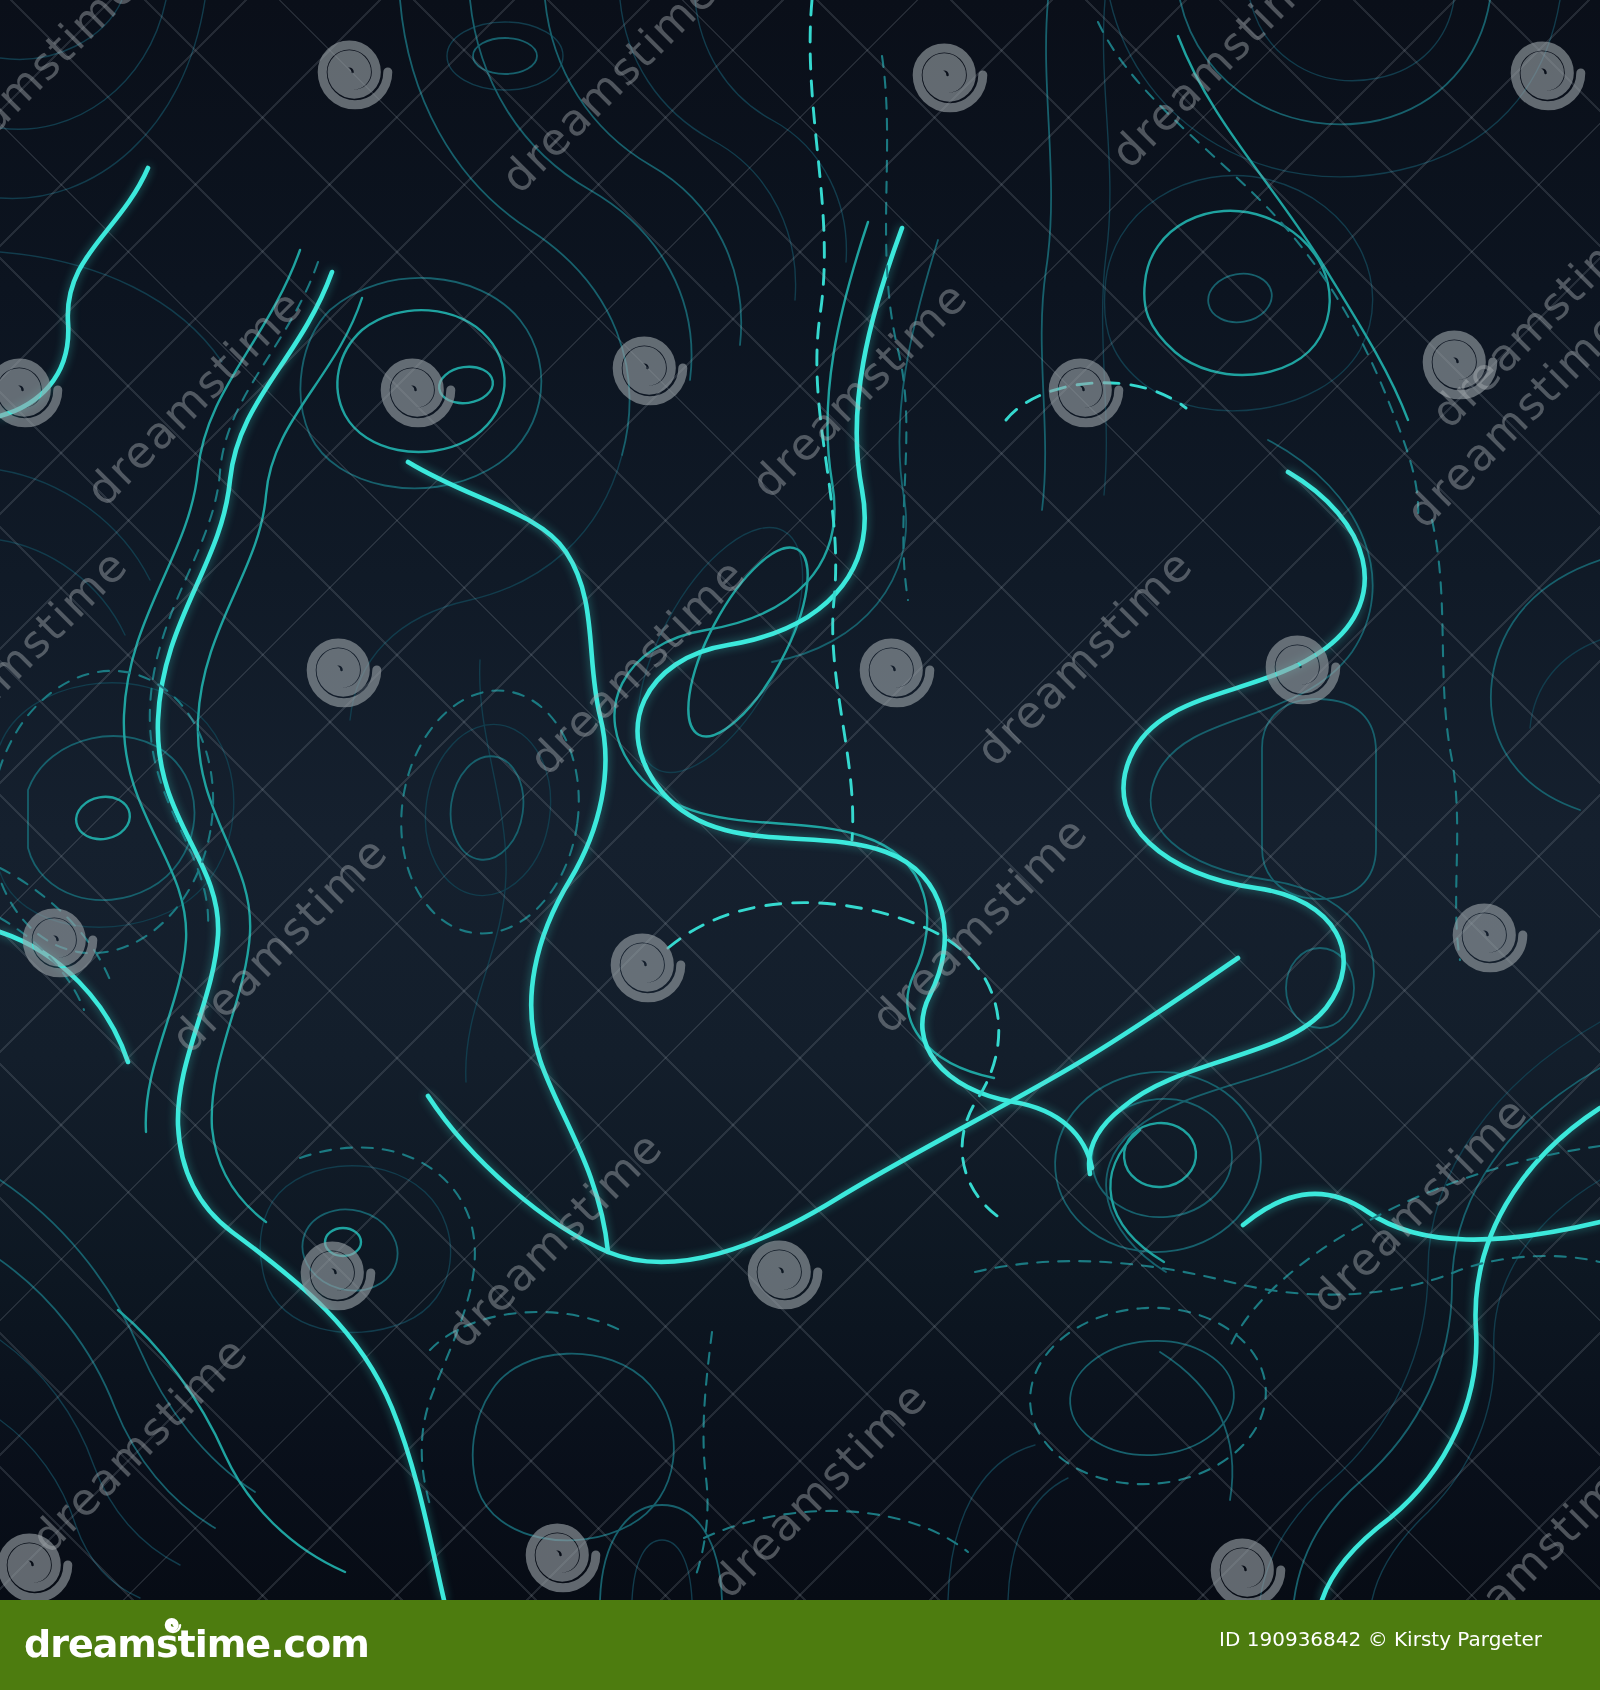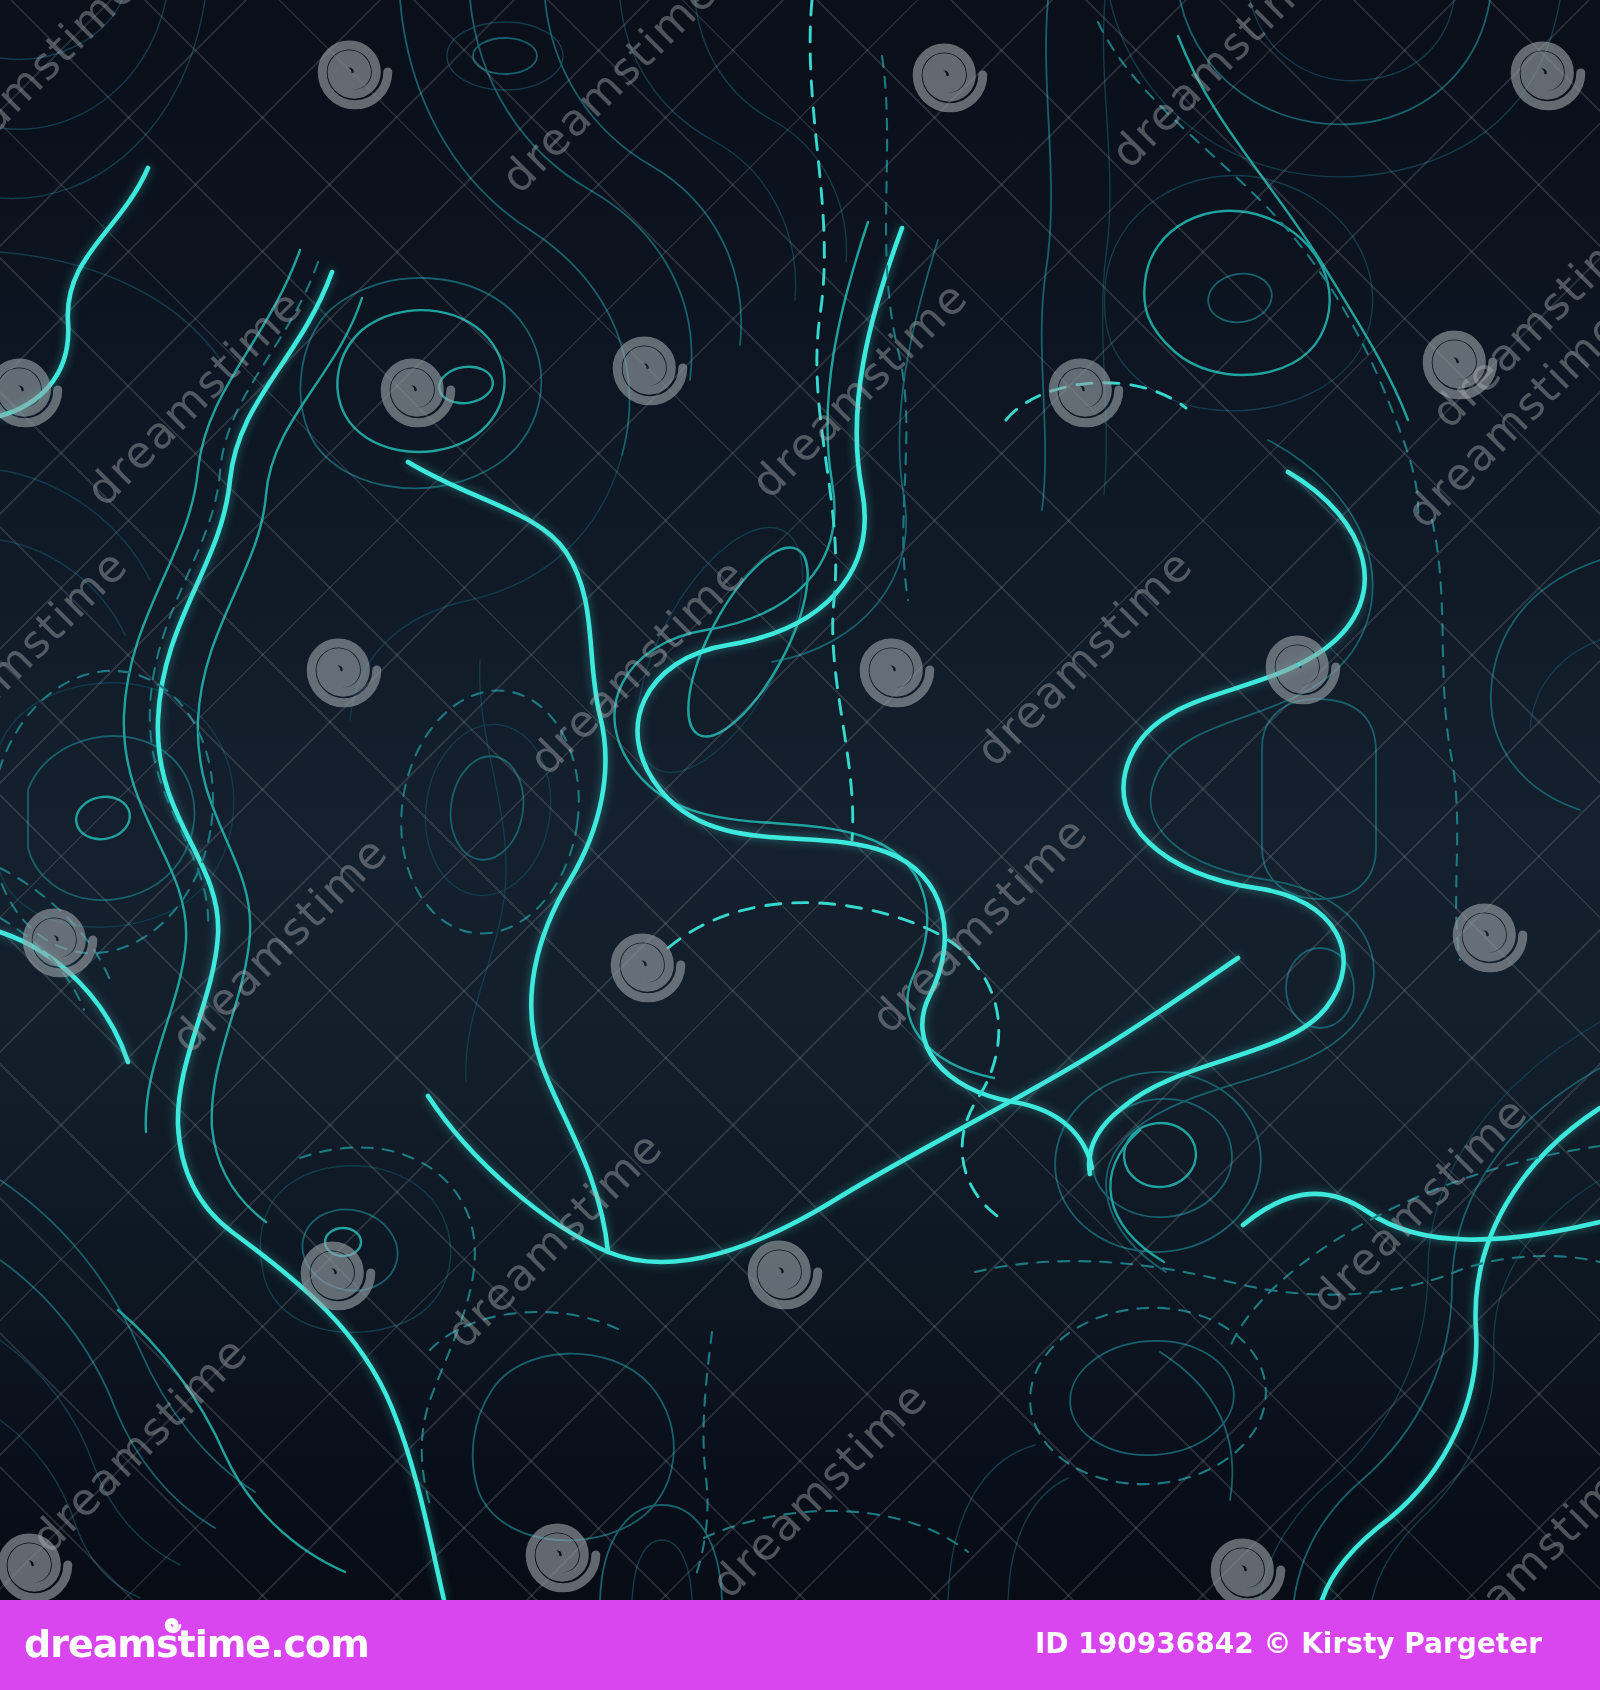--- a/index.html
+++ b/index.html
@@ -32,25 +32,25 @@
                                         rgba(170,180,190,.16) 93px, rgba(170,180,190,.16) 95px);}
 
   
   #wm{position:absolute;left:0;top:0;}
   #wm .sp{stroke:#9aa1a6;stroke-width:11;fill:none;stroke-linecap:round;opacity:.62;}
   #wm text{fill:#aeb4b8;opacity:.42;font-size:44px;letter-spacing:2px;
            font-family:"DejaVu Sans","Liberation Sans",sans-serif;text-anchor:middle;}
 
   
   #footer{position:absolute;left:0;top:1600px;width:1600px;height:90px;
-          background:#d946ef;color:#fff;}
+          background:#4d7c0f;color:#fff;}
   #logo{position:absolute;left:24px;top:22px;font-size:38px;font-weight:bold;
         letter-spacing:-1px;}
   #logo-spiral{position:absolute;left:140px;top:-6px;}
-  #credit{position:absolute;right:58px;top:27px;font-size:28px;font-weight:bold;}
+  #credit{position:absolute;right:58px;top:27px;font-size:20px;font-weight:normal;}
 </style>
 </head>
 <body>
 
 <div id="page">
 
   <div id="art">
     <svg width="1600" height="1600" viewBox="0 0 1600 1600">
 
       <g class="g-faint">

